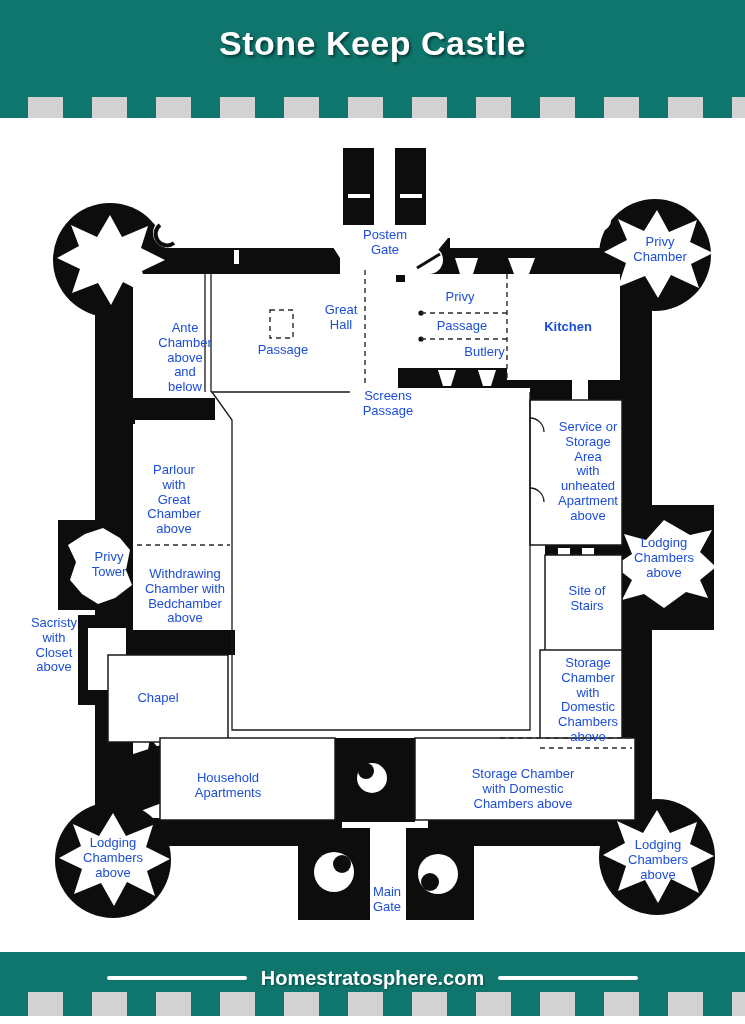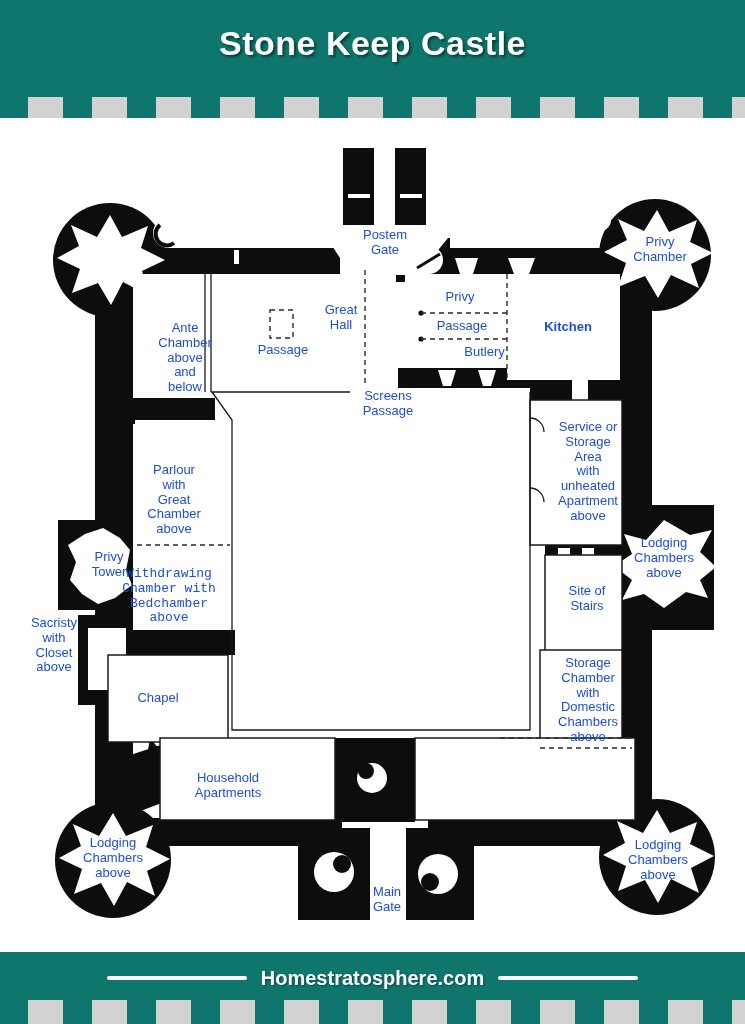--- a/index.html
+++ b/index.html
@@ -16,21 +16,21 @@
     background:repeating-linear-gradient(to right,
       transparent 0,transparent 28px,
       #d2d2d2 28px,#d2d2d2 63px,
       transparent 63px,transparent 64px);
   }
   .title{
     position:absolute;left:0;right:0;top:24px;text-align:center;
     font-size:34px;font-weight:bold;color:#ffffff;letter-spacing:.5px;
     text-shadow:2px 2px 3px rgba(0,0,0,.5);
   }
-  .band-bottom{top:952px;height:72px;}
+  .band-bottom{top:952px;height:64px;}
   .band-bottom::after{
     content:"";position:absolute;left:0;right:0;bottom:0;height:24px;
     background:repeating-linear-gradient(to right,
       transparent 0,transparent 28px,
       #d2d2d2 28px,#d2d2d2 63px,
       transparent 63px,transparent 64px);
   }
   .footer-row{
     position:absolute;left:0;right:0;top:14px;height:24px;
     display:flex;align-items:center;justify-content:center;gap:14px;
@@ -220,34 +220,37 @@
 Domestic
 Chambers
 above</div>
   <div class="lbl" style="left:174px;top:357px;margin-top:13px;">Parlour
 with
 Great
 Chamber
 above</div>
   <div class="lbl" style="left:109px;top:435px;">Privy
 Tower</div>
-  <div class="lbl" style="left:169px;top:467px;font-family:Liberation Mono, monospace;">Withdrawing
+  <div class="lbl" style="left:185px;top:467px;">Withdrawing
 Chamber with
 Bedchamber
 above</div>
   <div class="lbl" style="left:54px;top:516px;">Sacristy
 with
 Closet
 above</div>
   <div class="lbl" style="left:158px;top:568px;">Chapel</div>
   <div class="lbl" style="left:228px;top:656px;">Household
 Apartments</div>
   <div class="lbl" style="left:113px;top:728px;">Lodging
 Chambers
 above</div>
+  <div class="lbl" style="left:523px;top:659px;">Storage Chamber
+with Domestic
+Chambers above</div>
   <div class="lbl" style="left:387px;top:770px;">Main
 Gate</div>
   <div class="lbl" style="left:658px;top:730px;">Lodging
 Chambers
 above</div>
 </div>
 
 <div class="band band-bottom">
   <div class="footer-row">
     <div class="footer-line"></div>

